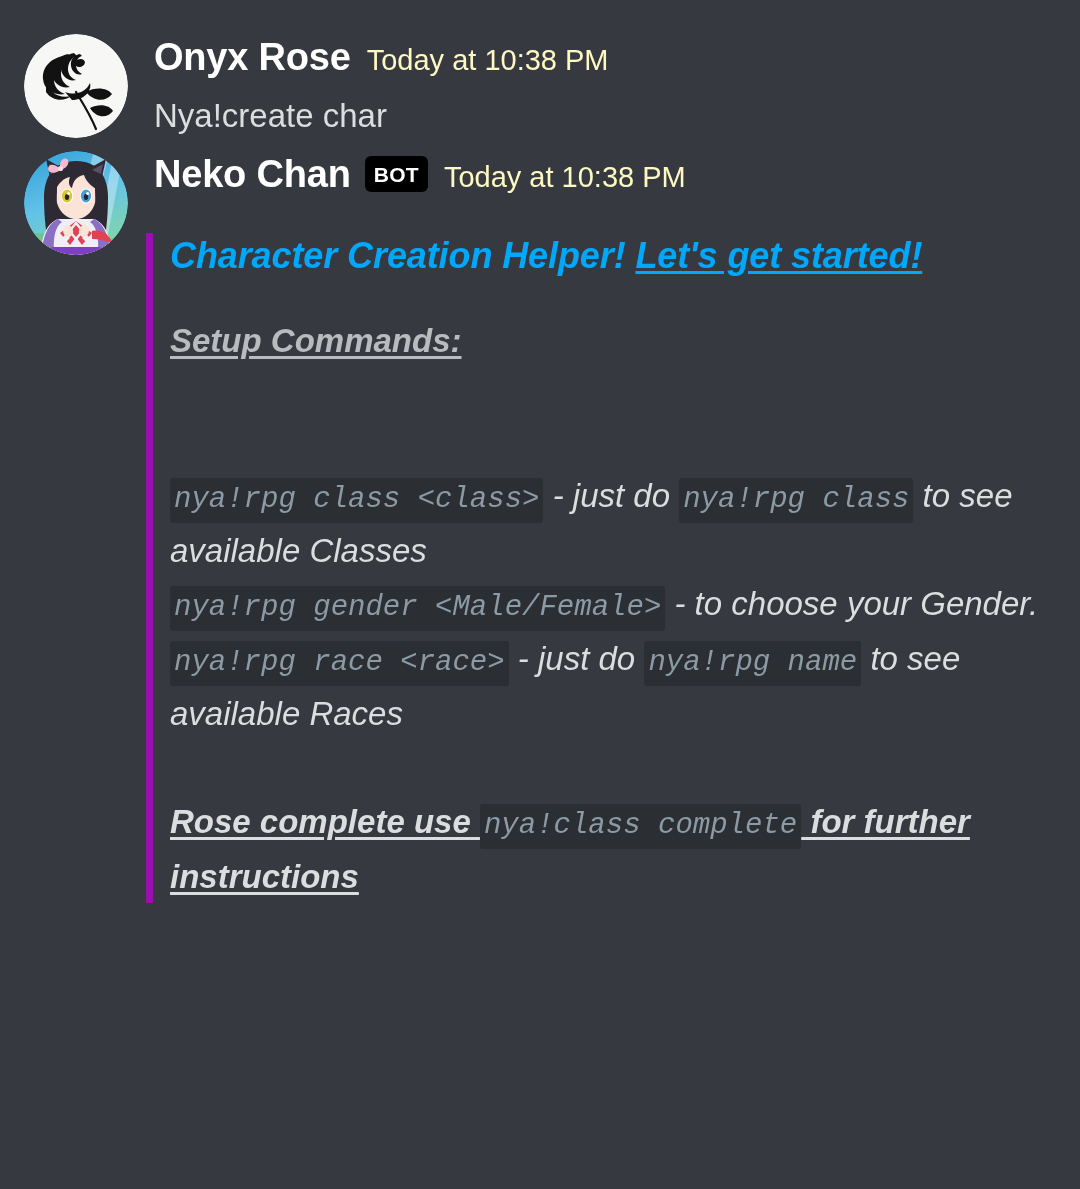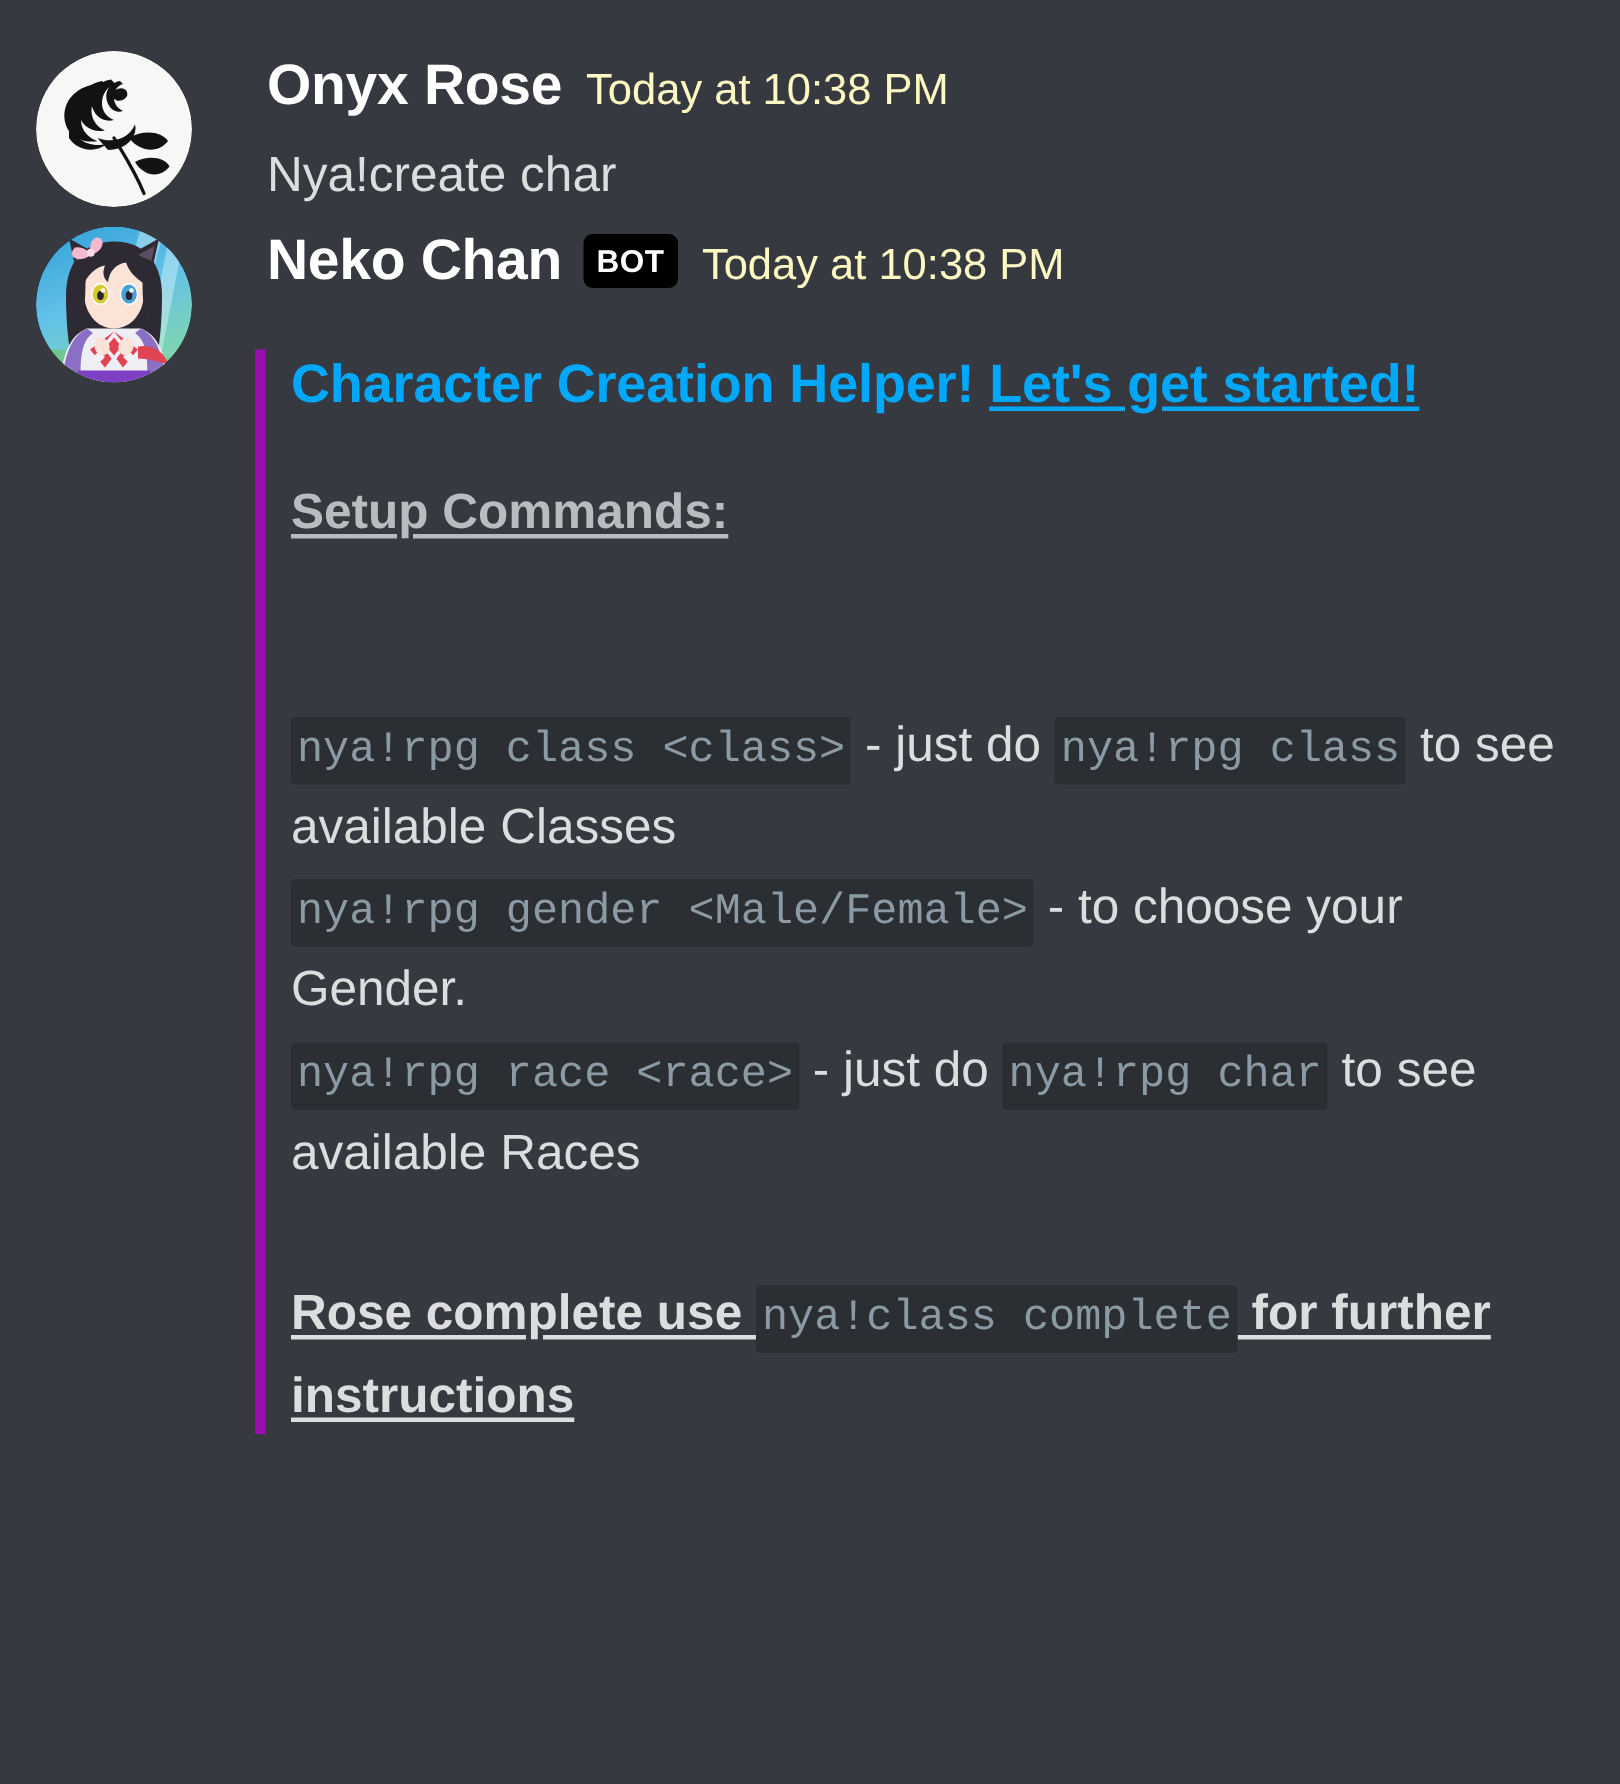--- a/index.html
+++ b/index.html
@@ -19,21 +19,20 @@
     background: #36393f;
     padding-top: 0;
   }
 
   
   .message {
     position: relative;
     display: flex;
     align-items: flex-start;
     padding-left: 24px;
-    gap: 24px;
   }
 
   .message.user-msg  { padding-top: 34px; }
   .message.bot-msg   { padding-top: 12px; }
 
   .avatar-wrap {
     flex: 0 0 auto;
     width: 104px;
     height: 104px;
     margin-right: 26px;
@@ -95,20 +94,21 @@
     color: #dcddde;
     margin-top: 18px;
     line-height: 1.35;
   }
 
   
   .embed-wrap {
     margin-top: 36px;
     margin-left: -8px;
     position: relative;
+    font-style: italic;
   }
 
   .embed {
     position: relative;
     padding-left: 24px;
   }
 
   .embed-bar {
     position: absolute;
     left: 0;
@@ -322,21 +322,21 @@
 
             <div class="embed-desc">
 
               <div class="blank-line"></div>
 
 
               <p><code class="inline">nya!rpg class &lt;class&gt;</code><span> - just do </span><code class="inline">nya!rpg class</code><span> to see available Classes</span></p>
 
               <p><code class="inline">nya!rpg gender &lt;Male/Female&gt;</code><span> - to choose your Gender.</span></p>
 
-              <p><code class="inline">nya!rpg race &lt;race&gt;</code><span> - just do </span><code class="inline">nya!rpg char</code><span> to see available Races</span></p>
+              <p><code class="inline">nya!rpg race &lt;race&gt;</code><span> - just do </span><code class="inline">nya!rpg name</code><span> to see available Races</span></p>
 
               <div class="blank-line"></div>
 
               <p class="final-note"><span class="u">Rose complete use </span><code class="inline">nya!class complete</code><span class="u"> for further instructions</span></p>
 
             </div>
           </div>
         </div>
       </div>
 

